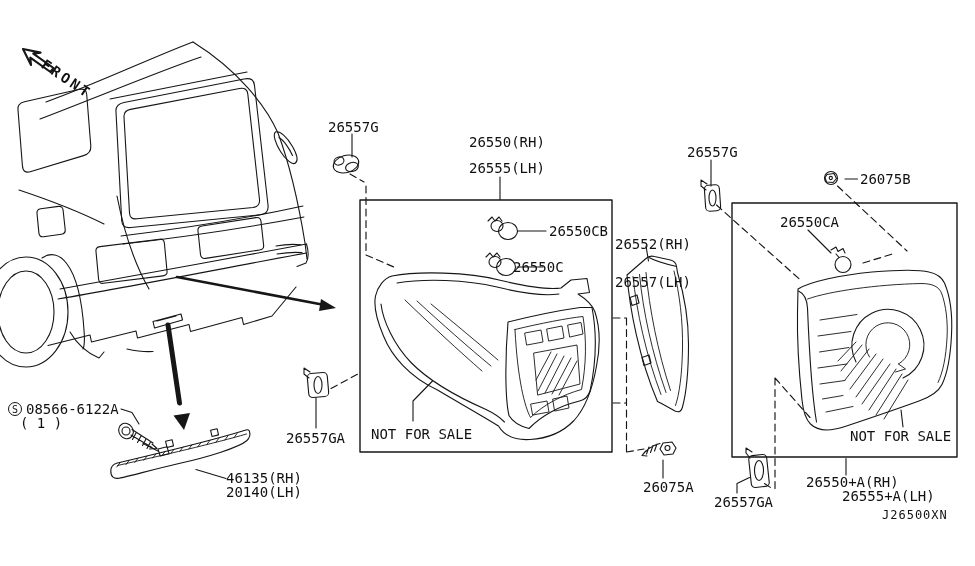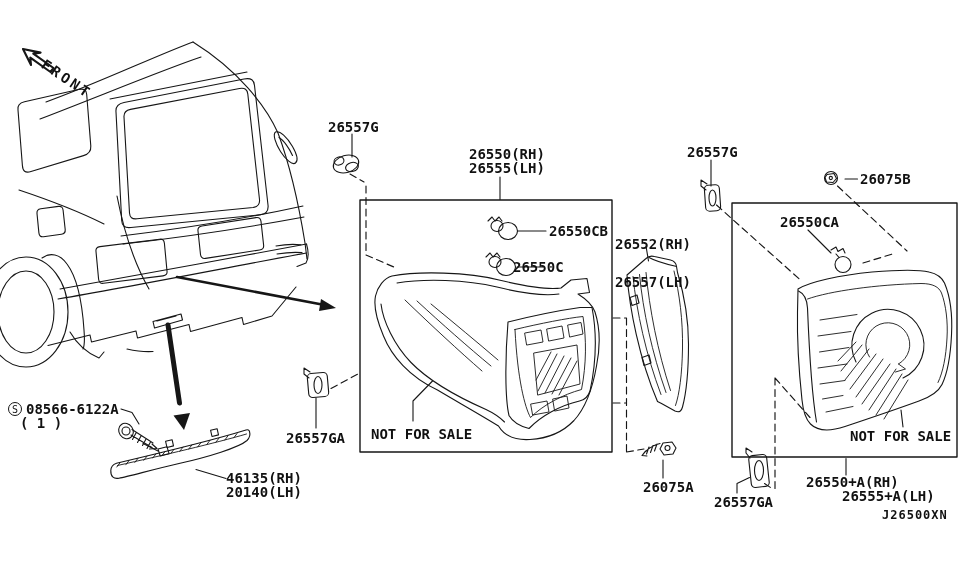--- a/index.html
+++ b/index.html
@@ -6,21 +6,21 @@
   .stage{position:relative;width:975px;height:566px;background:#ffffff;overflow:hidden;
          font-family:"DejaVu Sans Mono","Liberation Mono",monospace;}
   .stage svg{position:absolute;left:0;top:0;}
   svg *{fill:none;stroke:#161616;stroke-width:1.1;stroke-linecap:round;stroke-linejoin:round;}
   svg .box{stroke-width:1.4;}
   svg .dash{stroke-dasharray:7 4.5;stroke-width:1.15;}
   svg .fill{fill:#161616;stroke:none;}
   svg .thick{stroke-width:2.6;}
   svg .xthick{stroke-width:5;}
   svg .thin{stroke-width:0.9;}
-  .lbl{position:absolute;font-size:14px;line-height:14px;color:#111;white-space:pre;letter-spacing:0;font-weight:bold;}
+  .lbl{position:absolute;font-size:14px;line-height:14px;color:#111;white-space:pre;letter-spacing:0;}
   .lbl.code{font-size:12px;line-height:16px;letter-spacing:1px;}
   .lbl.front{font-size:14px;font-weight:bold;letter-spacing:3px;transform:rotate(34deg);transform-origin:left top;}
   .ssym{position:absolute;left:8px;top:402px;width:14px;height:14px;border:1.4px solid #161616;
         border-radius:50%;font-size:10px;line-height:13px;text-align:center;color:#111;box-sizing:border-box;}
 </style>
 </head>
 <body>
 
 <div class="stage">
 
@@ -173,21 +173,21 @@
     <path d="M352,134 L352,157 M500,177 L500,199.5 M518,231 L546,231 M517,267 L543,267 M646,246 L648.5,261 M711,160 L711,186 M845,179 L857.5,179 M808,230 L831,253 M121,409 L132,412.5 L139,424 M316,398 L316,428 M413,421 L413,401 L432.5,381 M196,469.5 L226,478.5 M663,478 L663,460 M737,493 L737,483.5 L749.5,477.5 M846,475 L846,458.5 M903,427 L901,410 M143,443.5 L158,451"></path>
   </g>
 
   <g>
     <path class="dash" d="M350,174 L364,182 M366,186 L366,255 L395,267.5 M716.5,205 L801,280.5 M837.5,186 L907,251 M331,388.5 L358,374 M613,318 L626.5,318 M626.5,318 L626.5,452 M613,403 L626.5,403 M626.5,452 L644,449 M775,378 L775,489 M775,378 L810,417.5 M764.5,483.5 L773.5,489.5 M863,263 L894,253.5"></path>
   </g>
 </svg>
 
 <div class="lbl front" style="left:47px;top:57px;">FRONT</div>
 <div class="lbl" style="left:328px;top:120px;">26557G</div>
-<div class="lbl" style="left:469px;top:147px;">26550(RH)</div>
+<div class="lbl" style="left:469px;top:135px;">26550(RH)</div>
 <div class="lbl" style="left:469px;top:161px;">26555(LH)</div>
 <div class="lbl" style="left:687px;top:145px;">26557G</div>
 <div class="lbl" style="left:860px;top:172px;">26075B</div>
 <div class="lbl" style="left:549px;top:224px;">26550CB</div>
 <div class="lbl" style="left:513px;top:260px;">26550C</div>
 <div class="lbl" style="left:615px;top:217px;margin-top:20px;">26552(RH)</div>
 <div class="lbl" style="left:615px;top:231px;margin-top:44px;">26557(LH)</div>
 <div class="lbl" style="left:780px;top:215px;">26550CA</div>
 <div class="ssym">S</div>
 <div class="lbl" style="left:26px;top:402px;">08566-6122A</div>

